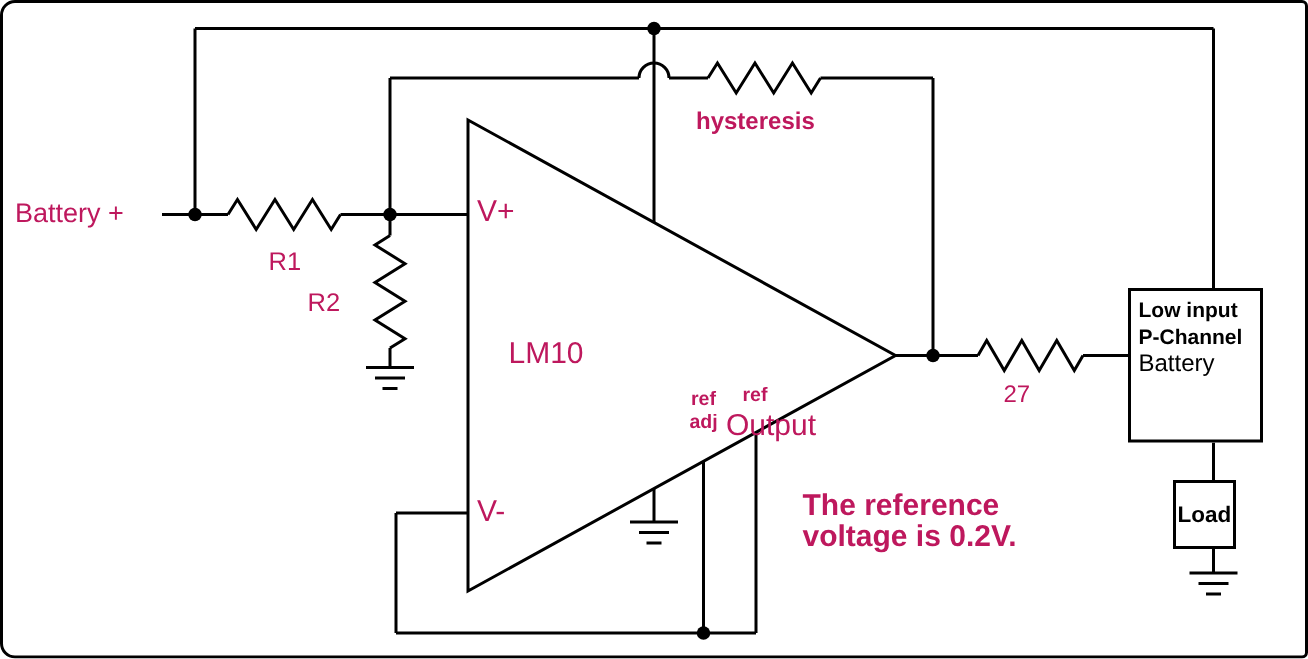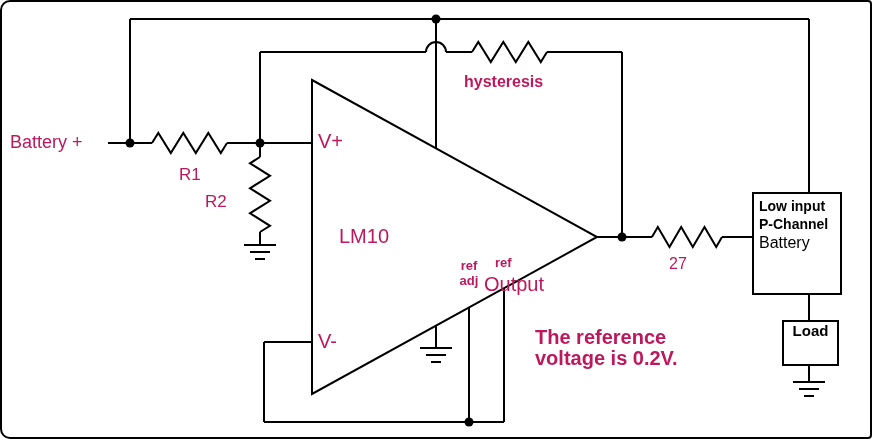--- a/index.html
+++ b/index.html
@@ -9,21 +9,21 @@
     box-sizing:border-box;overflow:hidden;
     font-family:"Liberation Sans",sans-serif;color:#000;
   }
   #schematic{position:absolute;left:0;top:0;}
   .lbl{position:absolute;color:#be185d;white-space:nowrap;line-height:1.15;}
   .bold{font-weight:bold;}
   .box{position:absolute;border:2px solid #000;background:#fff;box-sizing:border-box;}
   #mosfet-box{left:750px;top:190px;width:90px;height:103px;padding:3px 5px;}
   #mosfet-box .small{font-size:14px;font-weight:bold;line-height:18px;}
   #mosfet-box .big{font-size:16px;line-height:20px;}
-  #load-box{left:780px;top:318px;width:57px;height:46px;display:flex;justify-content:center;font-weight:bold;font-size:15px;}
+  #load-box{left:780px;top:318px;width:42px;height:46px;display:flex;align-items:center;justify-content:center;font-weight:bold;font-size:15px;}
 </style>
 </head>
 <body>
 
 <div id="canvas">
 
   <svg id="schematic" width="868" height="435" viewBox="0 0 868 435" xmlns="http://www.w3.org/2000/svg">
     <g stroke="#000" stroke-width="2" fill="none">
 
       <polygon points="310,78 595,235 310,392" fill="#ffffff"></polygon>

